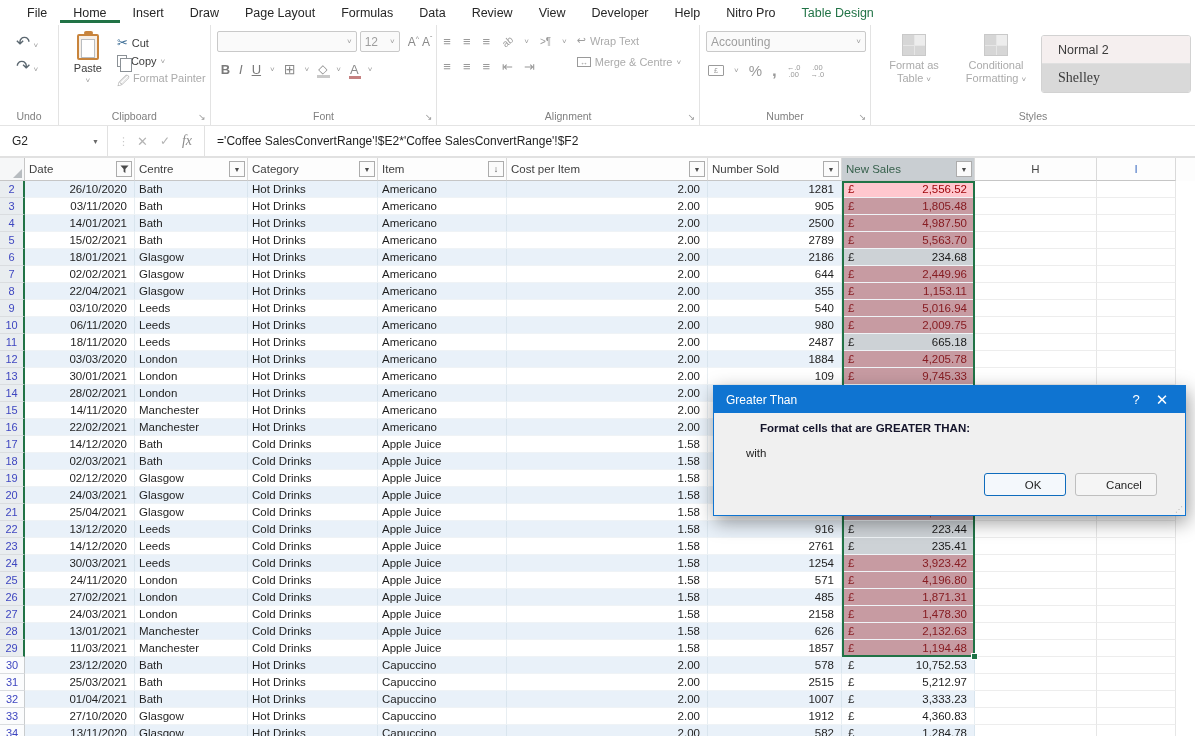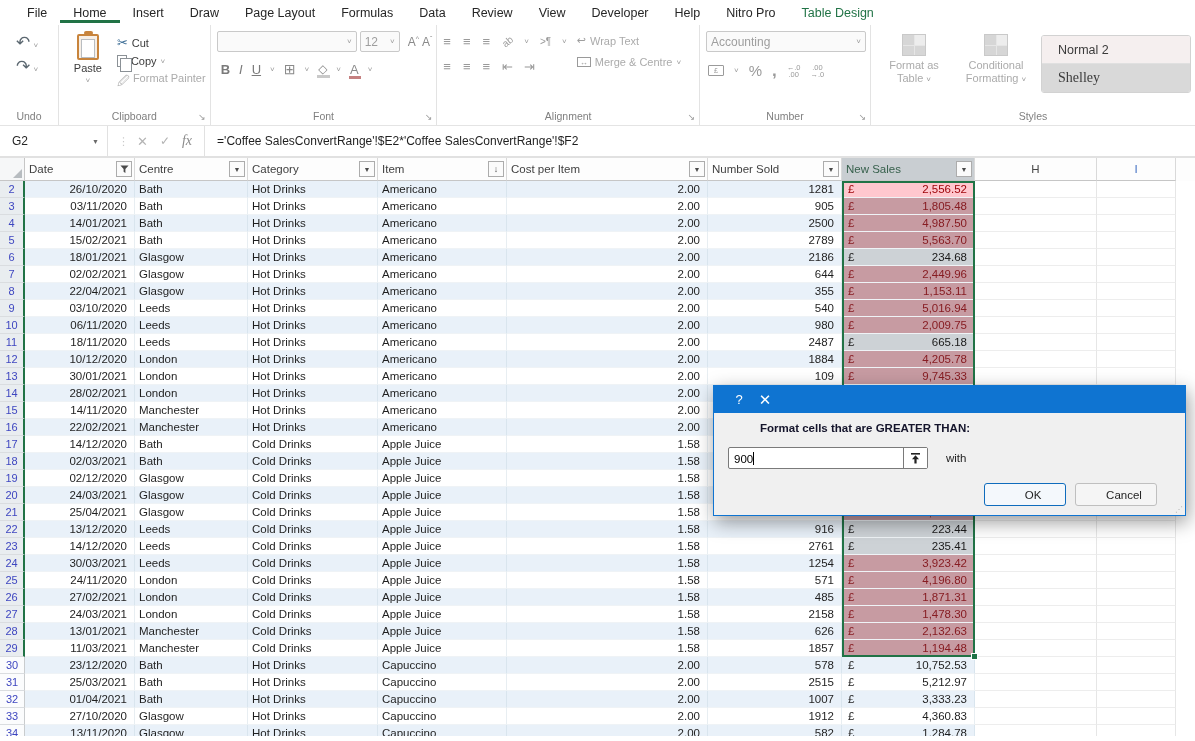--- a/index.html
+++ b/index.html
@@ -536,21 +536,21 @@
           <div class="cell sales-cell w-sales ns-gray">
             <span class="pound">£</span>
             <span>665.18</span>
           </div>
           <div class="cell ext w-h"></div>
           <div class="cell ext w-i"></div>
           <div class="cell w-pad"></div>
         </div>
         <div class="grow">
           <div class="gut w-g selrow">12</div>
-          <div class="cell num w-date band">10/12/2020</div>
+          <div class="cell num w-date band">03/03/2020</div>
           <div class="cell txt w-centre band">London</div>
           <div class="cell txt w-cat band">Hot Drinks</div>
           <div class="cell txt w-item band">Americano</div>
           <div class="cell num w-cost band">2.00</div>
           <div class="cell num w-sold band">1884</div>
           <div class="cell sales-cell w-sales ns-red">
             <span class="pound">£</span>
             <span>4,205.78</span>
           </div>
           <div class="cell ext w-h"></div>
@@ -887,35 +887,27 @@
           <div class="cell ext w-h"></div>
           <div class="cell ext w-i"></div>
           <div class="cell w-pad"></div>
         </div>
       </div>
     <div class="sel-border"></div>
     <div class="fill-handle"></div>
 
     <div class="dialog">
       <div class="dlg-title">
+        <span class="t">Greater Than</span>
         <span class="dlg-help">?</span>
         <span class="dlg-close">✕</span>
       </div>
       <div class="dlg-body">
         <div class="dlg-prompt">Format cells that are GREATER THAN:</div>
         <div class="dlg-controls">
-          <div class="dlg-input">
-            <span class="val"><span>900</span><span class="caret"></span></span>
-            <span class="collapse-btn">
-              <svg width="11" height="11" viewBox="0 0 11 11">
-                  <rect x="1" y="0" width="9" height="1.6" fill="#222"></rect>
-                  <path d="M5.5 2.2 L9 6.2 H6.6 V10.5 H4.4 V6.2 H2 Z" fill="#222"></path>
-                </svg>
-            </span>
-          </div>
           <span class="with-lbl">with</span>
         </div>
         <div class="dlg-buttons">
           <div class="btn ok">OK</div>
           <div class="btn cancel">Cancel</div>
         </div>
       </div>
       <span class="grip">⋰</span>
     </div>
   </div>

